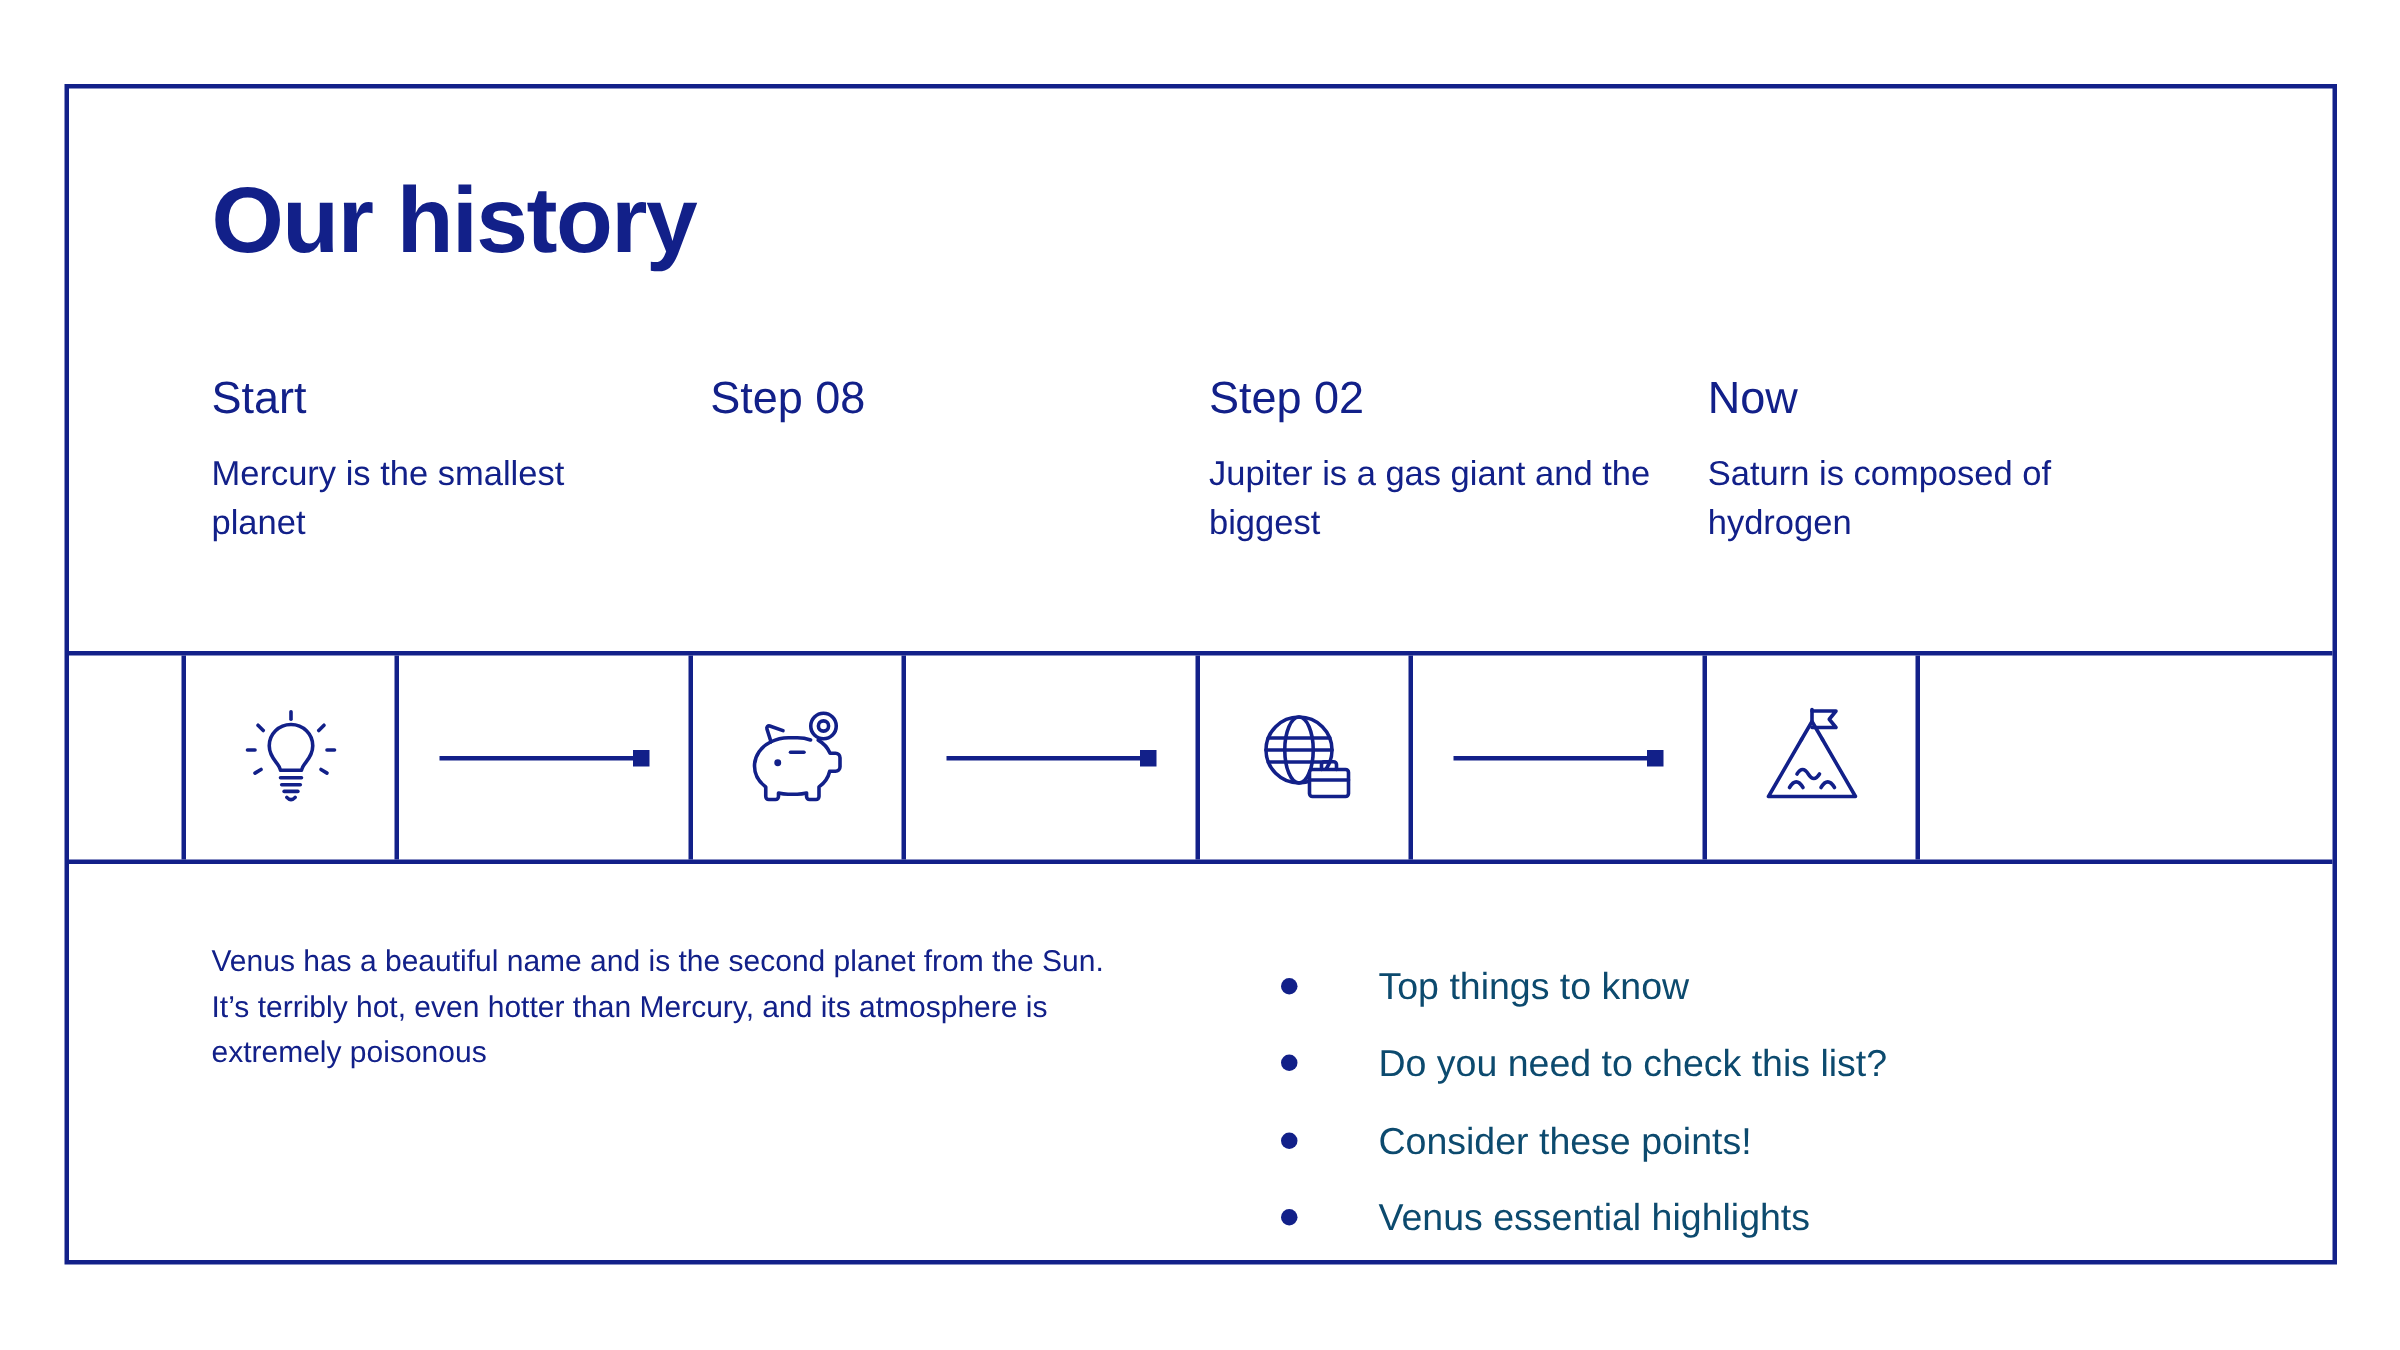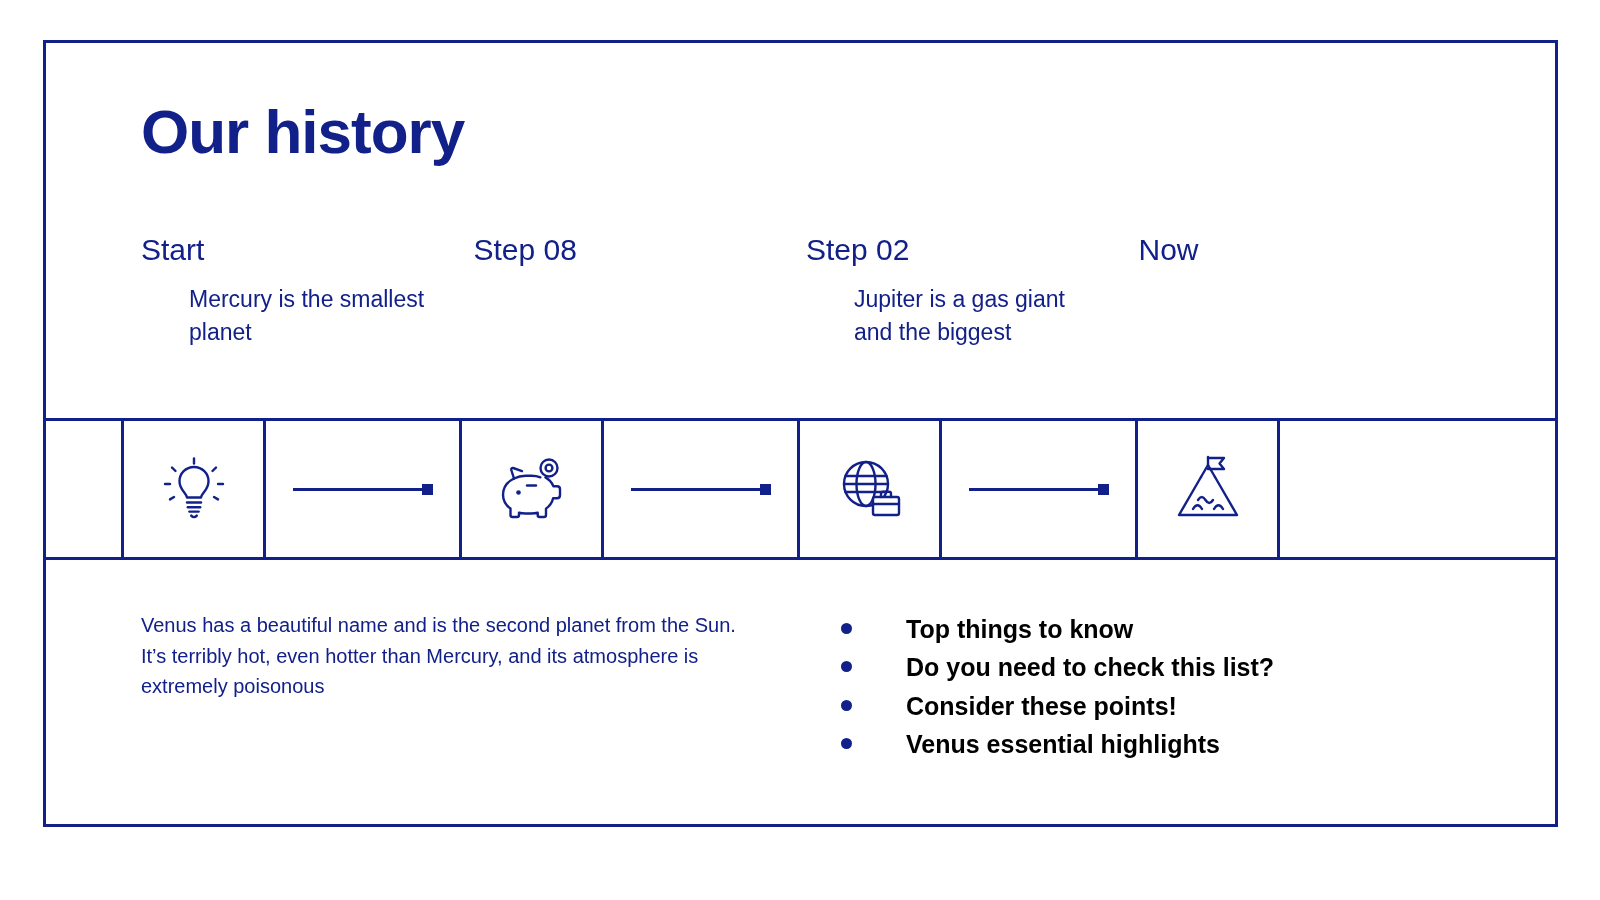--- a/index.html
+++ b/index.html
@@ -10,21 +10,21 @@
     height: 900px;
     overflow: hidden;
   }
   body {
     font-family: "Liberation Sans", sans-serif;
     color: #0f1f7a;
   }
   .slide {
     position: absolute;
     left: 43px;
-    top: 40px;
+    top: 56px;
     width: 1515px;
     height: 787px;
     border: 3px solid #122089;
     box-sizing: border-box;
     background: #ffffff;
   }
   
   .title {
     position: absolute;
     left: 95px;
@@ -53,21 +53,20 @@
     font-weight: normal;
     color: #122089;
     line-height: 1.1;
     margin-bottom: 17px;
   }
   .step-desc {
     font-size: 23px;
     font-weight: normal;
     color: #122089;
     line-height: 1.42;
-    margin-left: 48px;
   }
   
   .band {
     position: absolute;
     left: 0;
     top: 375px;
     width: 100%;
     height: 142px;
     border-top: 3px solid #122089;
     border-bottom: 3px solid #122089;
@@ -130,25 +129,24 @@
     left: 795px;
     top: 50px;
     width: 560px;
     list-style: none;
     margin: 0;
     padding: 0;
   }
   .bullets li {
     font-size: 25px;
     line-height: 1.53;
-    color: #000000;
+    color: #0c4a6e;
     position: relative;
     padding-left: 65px;
-    margin: 0;
-    font-weight: bold;
+    margin: 13px;
   }
   .bullets li .dot {
     position: absolute;
     left: 0;
     top: 13px;
     width: 11px;
     height: 11px;
     border-radius: 50%;
     background: #122089;
   }
@@ -167,20 +165,21 @@
     </div>
     <div class="step">
       <div class="step-title">Step 08</div>
     </div>
     <div class="step">
       <div class="step-title">Step 02</div>
       <div class="step-desc">Jupiter is a gas giant and the biggest</div>
     </div>
     <div class="step">
       <div class="step-title">Now</div>
+      <div class="step-desc">Saturn is composed of hydrogen</div>
     </div>
   </div>
 
   <div class="band">
 
     <div class="cell spacer-left"></div>
 
     <div class="cell icon-cell">
       <svg class="ico" width="72" height="72" viewBox="0 0 72 72" fill="none" stroke="#122089" stroke-width="2.4" stroke-linecap="round" stroke-linejoin="round">
         <path d="M36 14c-8.2 0-14.5 6.4-14.5 14.2 0 5 2.3 8.2 4.6 11 1.6 2 2.6 3.4 2.9 5.3h14c.3-1.9 1.3-3.3 2.9-5.3 2.3-2.8 4.6-6 4.6-11C50.5 20.4 44.2 14 36 14z"></path>

